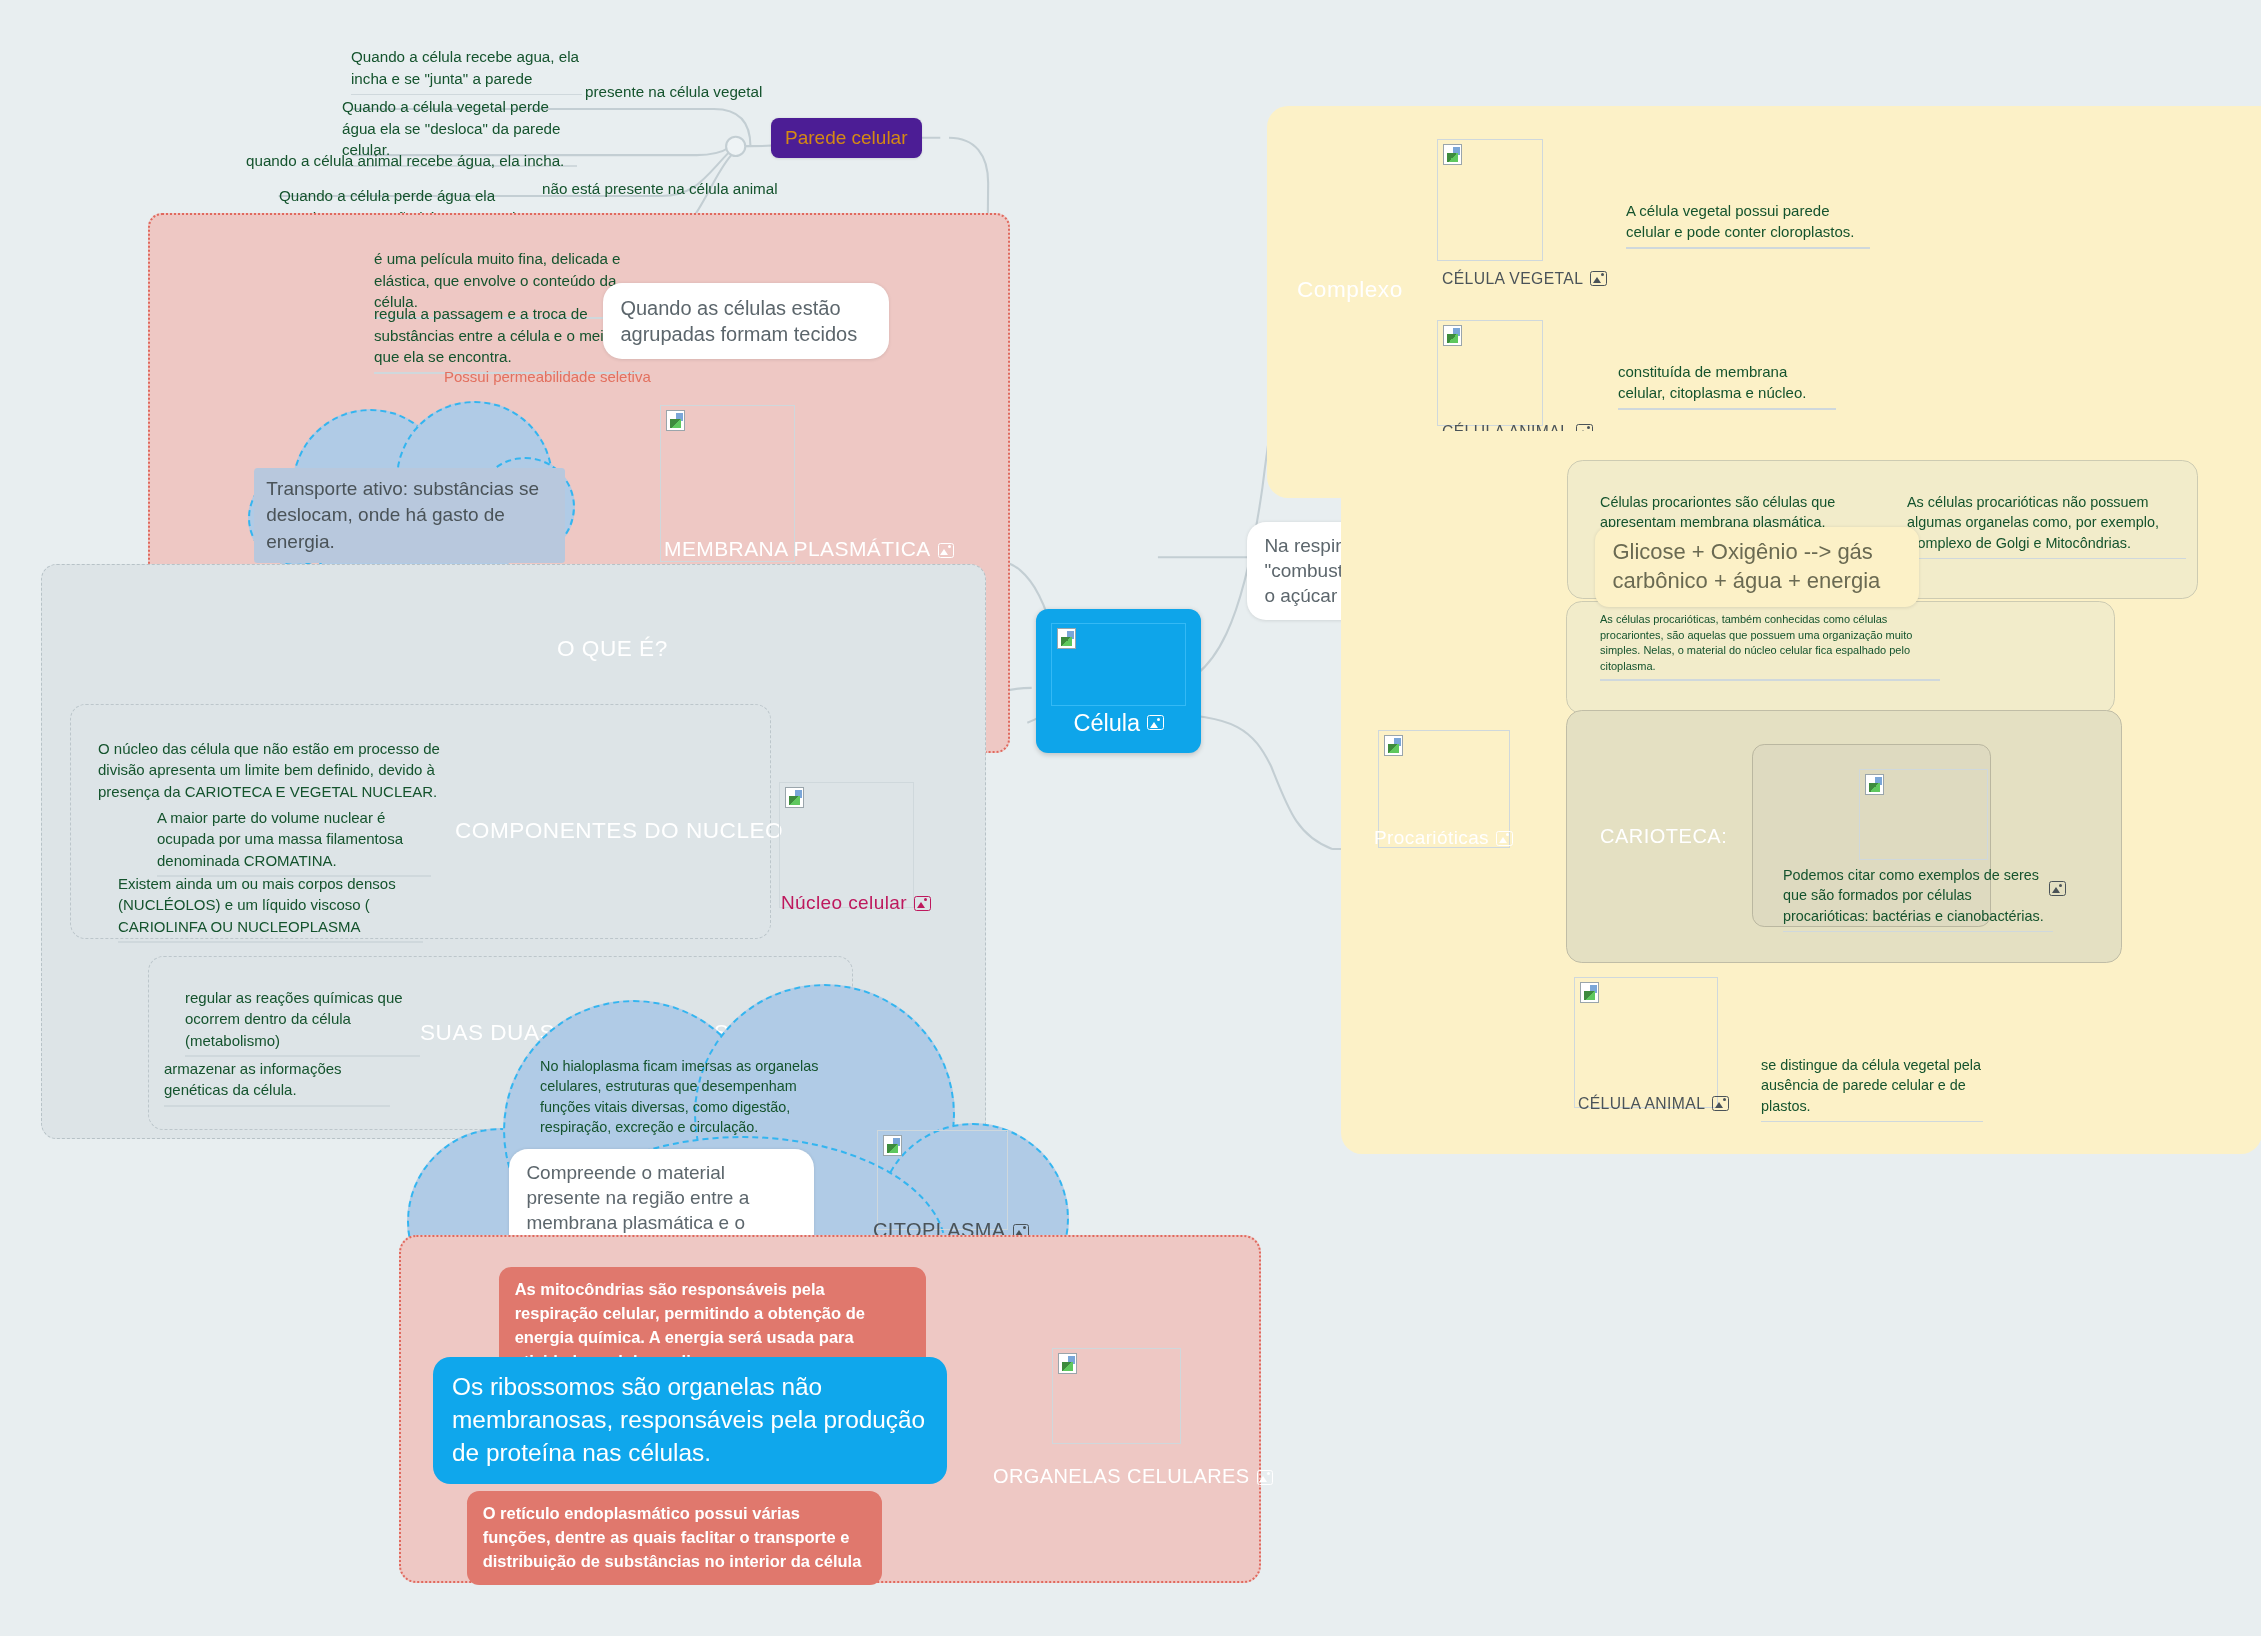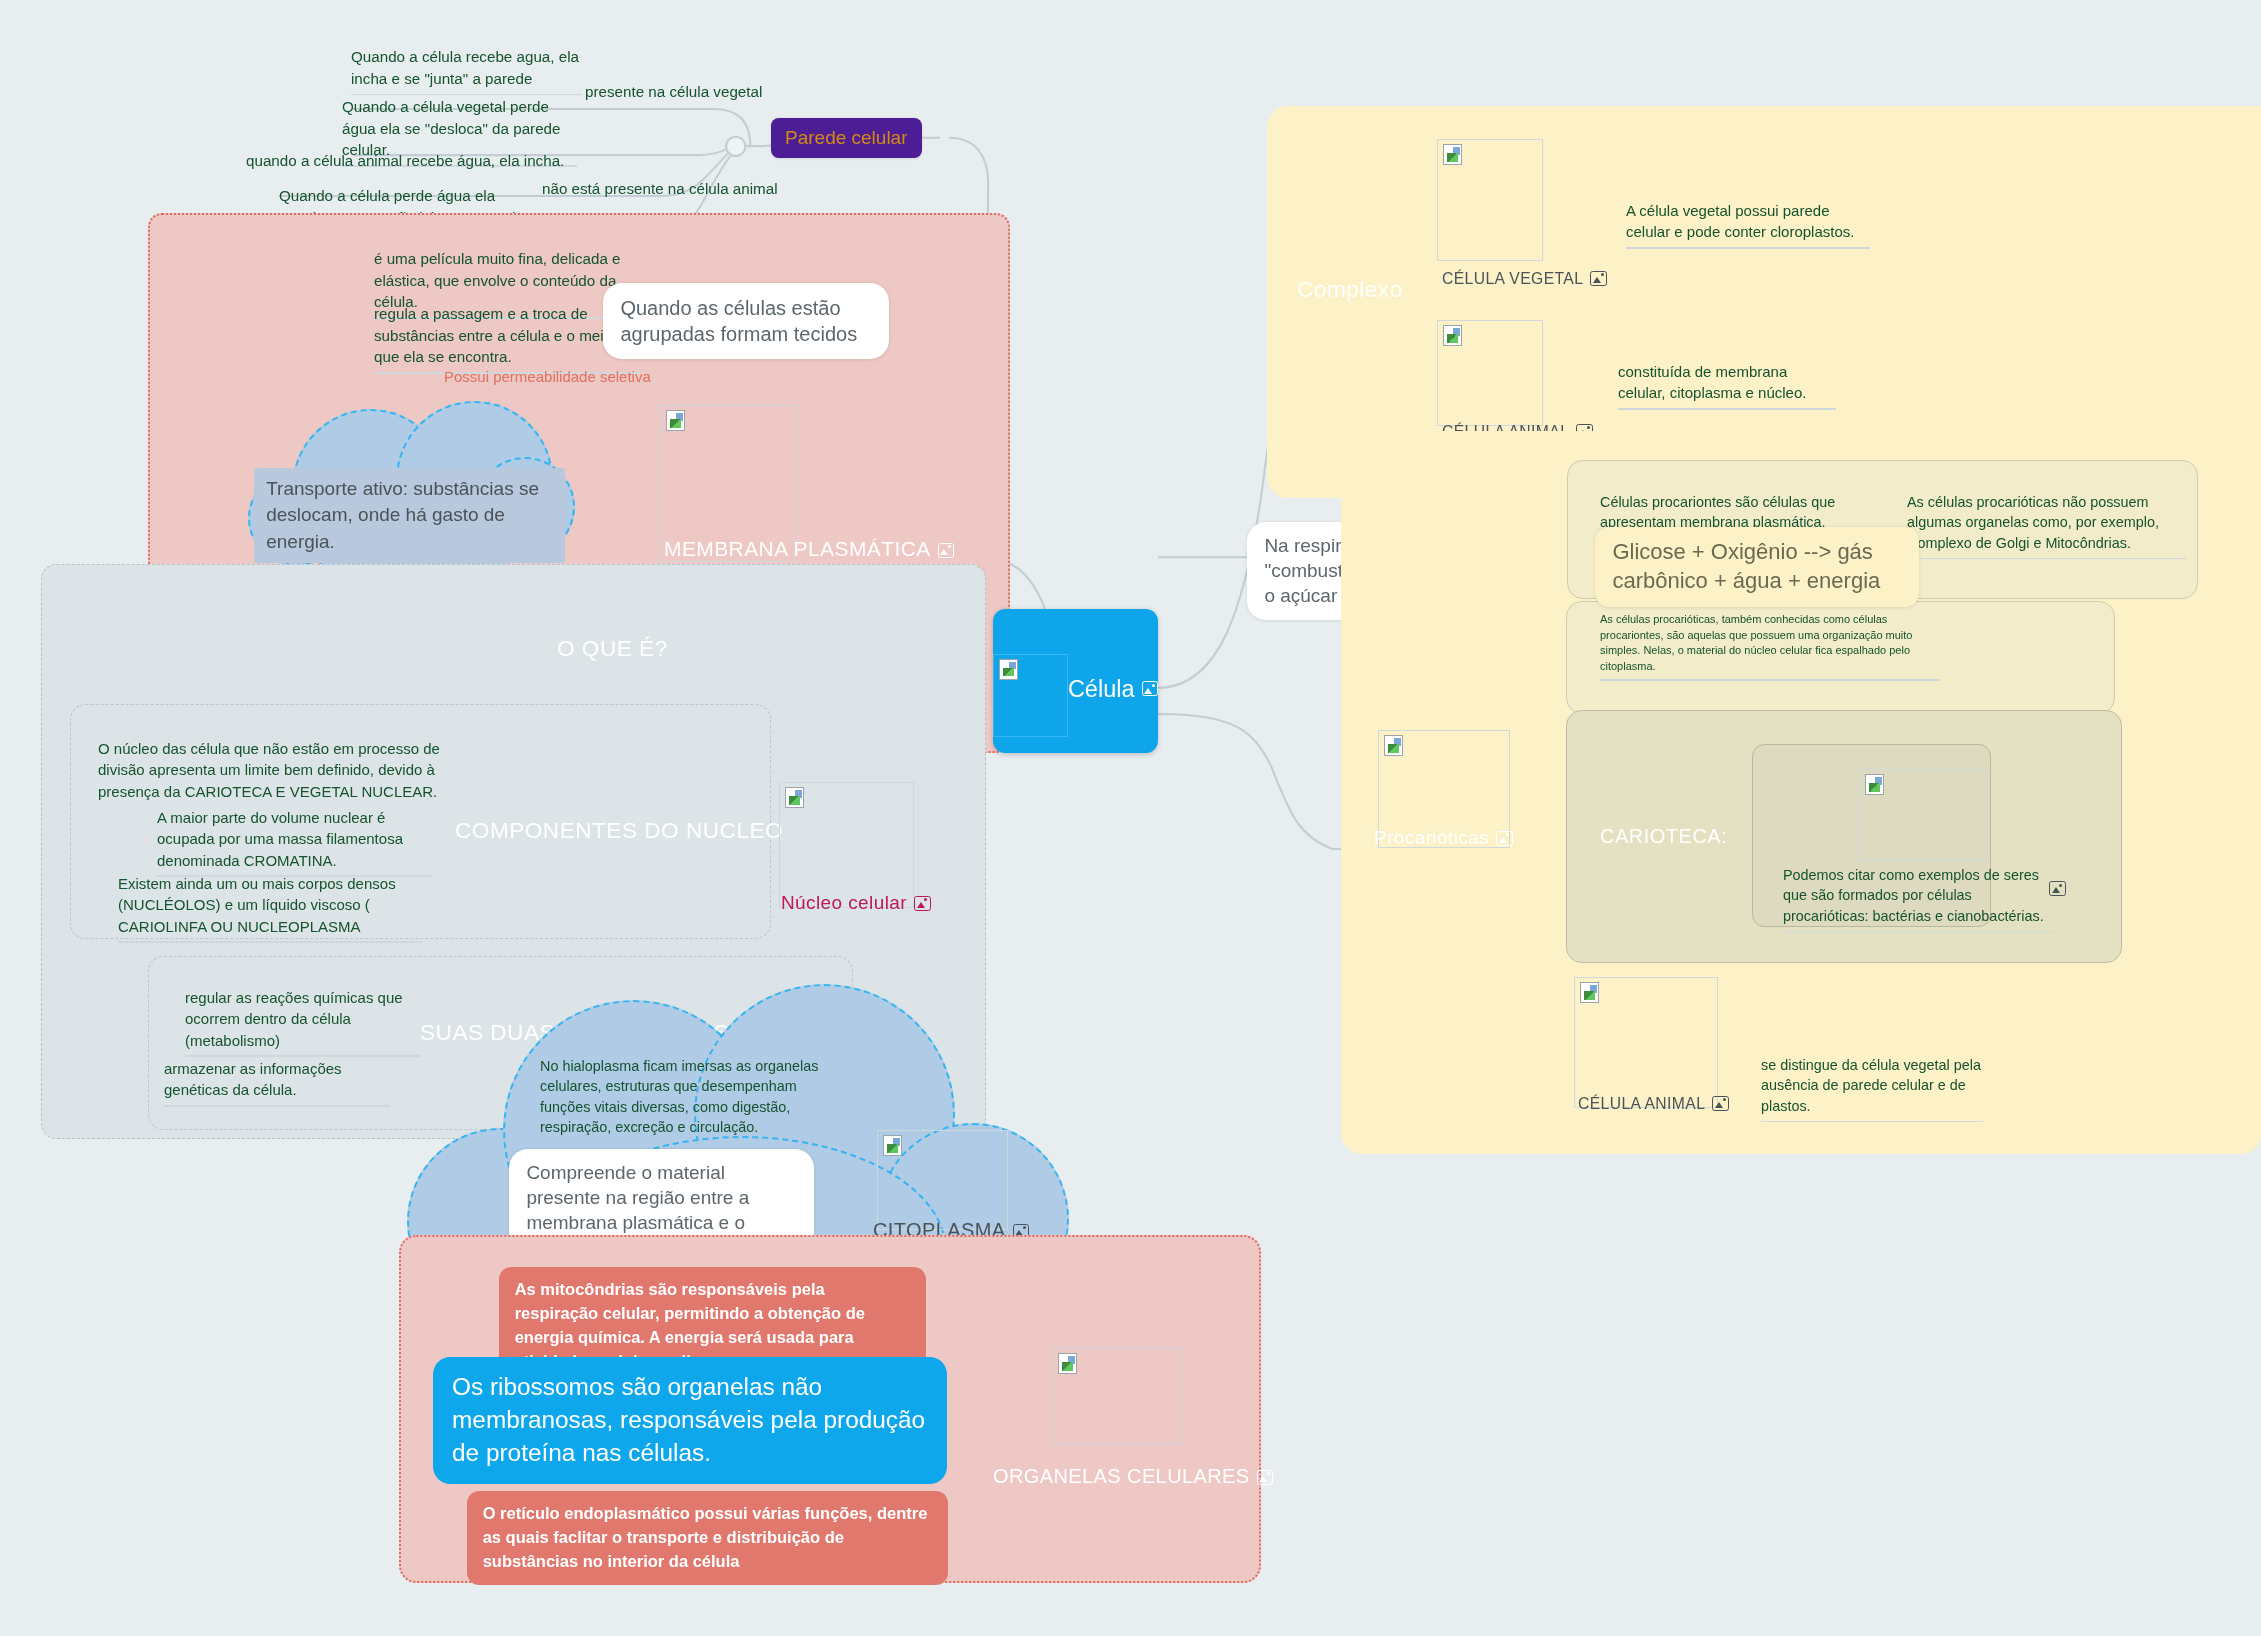--- a/index.html
+++ b/index.html
@@ -56,21 +56,21 @@
   .cloud.c-blue .cl-c { background:#b0cbe6; border-color:#33b5f0; }
 
   
   .chip {
     position:absolute; border-radius:8.7px; padding:7.8px 14px;
     font-size:18.3px; line-height:1.3;
   }
   .chip-central {
     background:#0ea5ea; color:#fff; border-radius:12.2px;
     box-shadow:0 1.7px 5.2px rgba(0,0,0,.18);
-    display:flex; flex-direction:row; align-items:center;
+    display:flex; flex-direction:column; align-items:center;margin-left:43px;
   }
   .chip-yellow { background:#4c1d95; color:#d58a13; font-size:19px; border-radius:7.8px;
                  box-shadow:0 0.9px 2.6px rgba(0,0,0,.10); }
   .chip-white { background:#fff; color:#5c666c; font-size:20px; border-radius:19px;
                 box-shadow:0 0.9px 3.5px rgba(0,0,0,.10); padding:12.2px 17.4px; }
   .chip-yellow-lg { background:#fcf1c7; color:#6a6a52; font-size:22px; border-radius:14px;
                 padding:11.3px 17.4px; box-shadow:0 0.9px 3.5px rgba(0,0,0,.10);}
   .chip-blue-lg { background:#0fa7ec; color:#fff; font-size:24.4px; border-radius:17.4px;
                 padding:14px 19px; line-height:1.35;}
   .chip-red { background:#e0786d; color:#fff; font-size:16.5px; font-weight:bold;
@@ -324,21 +324,21 @@
   </div>
 
   <div class="box grp-organelas" style="left:399px; top:1235px; width:862px; height:348px;"></div>
 
   <div class="chip chip-red" style="left:499px; top:1267px; width:427px;">
     <span>As mitocôndrias  são responsáveis pela respiração celular, permitindo  a obtenção de energia química. A energia será usada para atividades celulares diversas.</span>
   </div>
   <div class="chip chip-blue-lg" style="left:433px; top:1357px; width:514px;">
     <span>Os ribossomos são organelas não membranosas, responsáveis pela produção de proteína nas células.</span>
   </div>
-  <div class="chip chip-red" style="left:467px; top:1491px; width:481px;">
+  <div class="chip chip-red" style="left:467px; top:1491px; width:415px;">
     <span>O retículo endoplasmático possui várias funções, dentre as quais faclitar o transporte e distribuição de substâncias no interior da célula</span>
   </div>
 
   <div class="imgph" style="left:1052px; top:1348px; width:129px; height:96px;">
     <span class="brk"></span>
   </div>
   <div class="label-under white" style="left:993px; top:1465px; font-size:20px;">
     <span>ORGANELAS CELULARES</span><span class="picicon"></span>
   </div>
 

